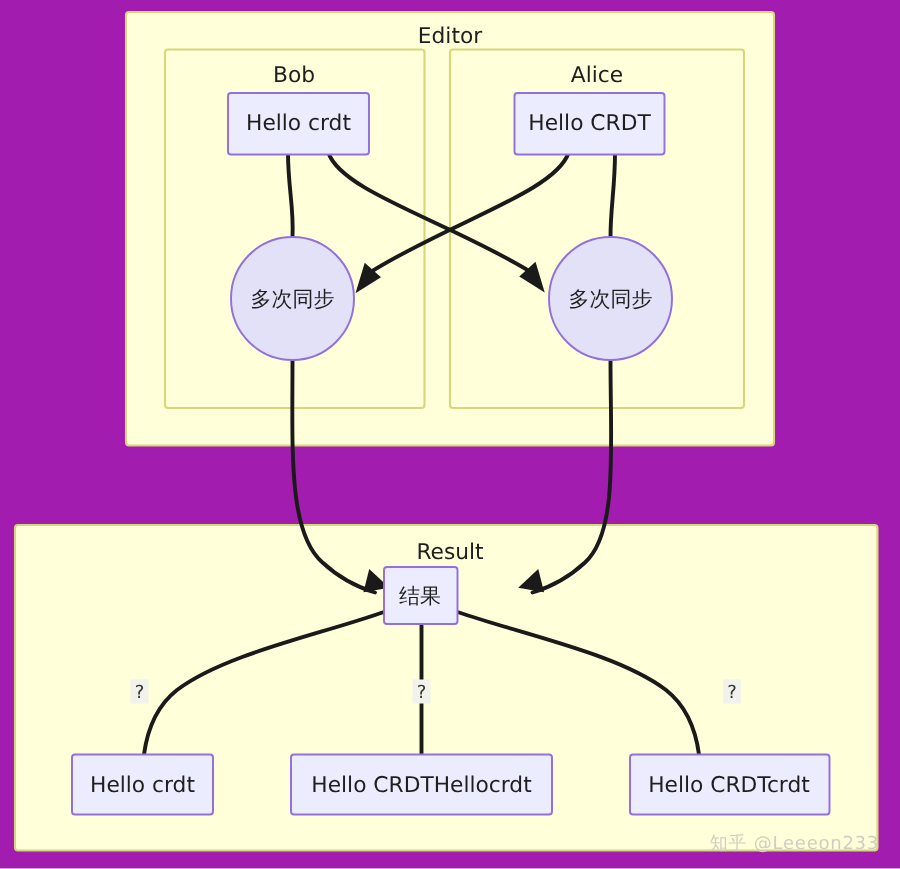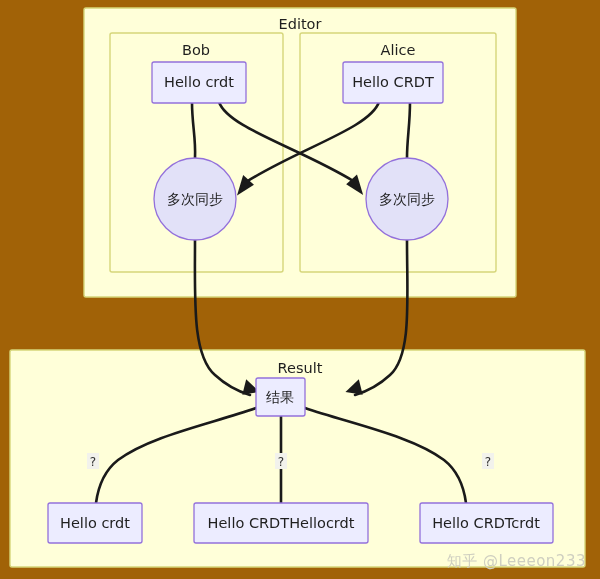--- a/index.html
+++ b/index.html
@@ -4,21 +4,21 @@
 <style>
   html, body {
     margin: 0;
     padding: 0;
     background: #ffffff;
   }
   #canvas {
     position: relative;
     width: 600px;
     height: 579px;
-    background: #a16207;
+    background: #a21caf;
     font-family: "DejaVu Sans", "Liberation Sans", sans-serif;
     overflow: hidden;
   }
   svg#diagram {
     position: absolute;
     left: 0;
     top: 0;
     width: 600px;
     height: 579px;
   }
@@ -67,21 +67,21 @@
     fill: #333333;
   }
   .edge-label-bg {
     fill: #f2f2ec;
     stroke: none;
   }
   .watermark {
     position: absolute;
     right: 14px;
     bottom: 8px;
-    font-size: 15px;
+    font-size: 12px;
     color: #cfcfc0;
     font-family: "DejaVu Sans", "Liberation Sans", sans-serif;
     letter-spacing: 0.5px;
     user-select: none;
     pointer-events: none;
   }
 </style>
 </head>
 <body>
 

